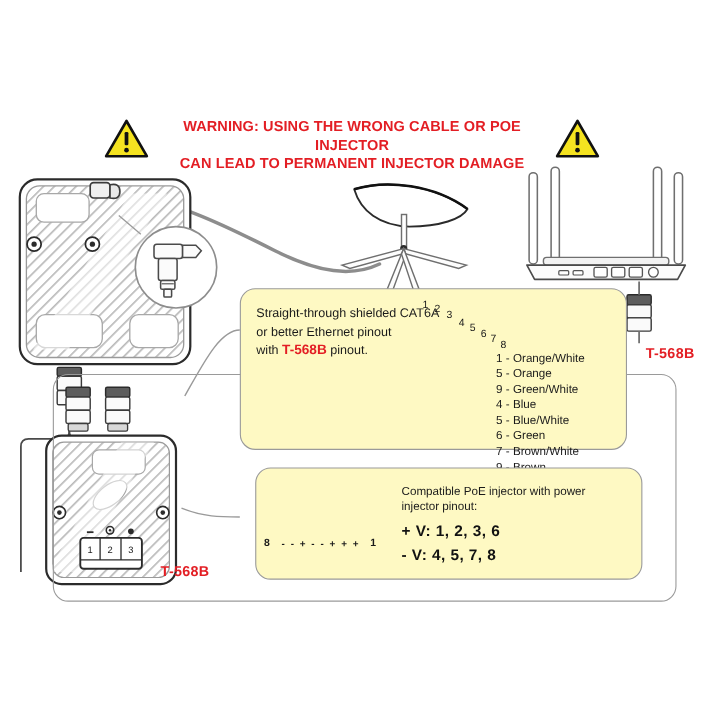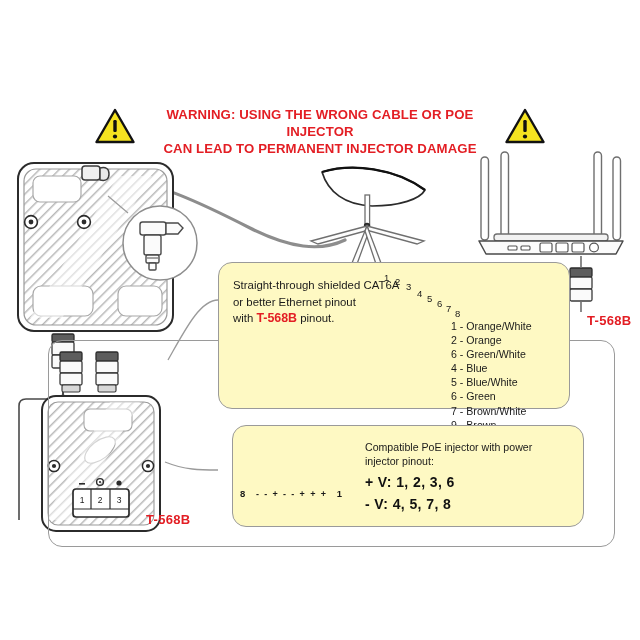--- a/index.html
+++ b/index.html
@@ -285,22 +285,22 @@
   <div class="abs panel" id="cable-panel">
     <div id="cable-desc">
       <div>Straight-through shielded CAT6A</div>
       <div>or better Ethernet pinout</div>
       <div>
         <span>with </span><span class="t568">T-568B</span><span> pinout.</span>
       </div>
     </div>
     <div id="pin-legend">
         <div>1 - Orange/White</div>
-        <div>2 - Orange</div>
-        <div>6 - Green/White</div>
+        <div>5 - Orange</div>
+        <div>9 - Green/White</div>
         <div>4 - Blue</div>
         <div>5 - Blue/White</div>
         <div>6 - Green</div>
         <div>7 - Brown/White</div>
         <div>9 - Brown</div>
       </div>
   </div>
 
   <div class="abs" id="connector-pin-numbers" style="left:384px;top:272px;width:80px;height:48px;">
       <span class="abs" style="left: 0px; top: 0px; font-size: 9.5px;">1</span>

